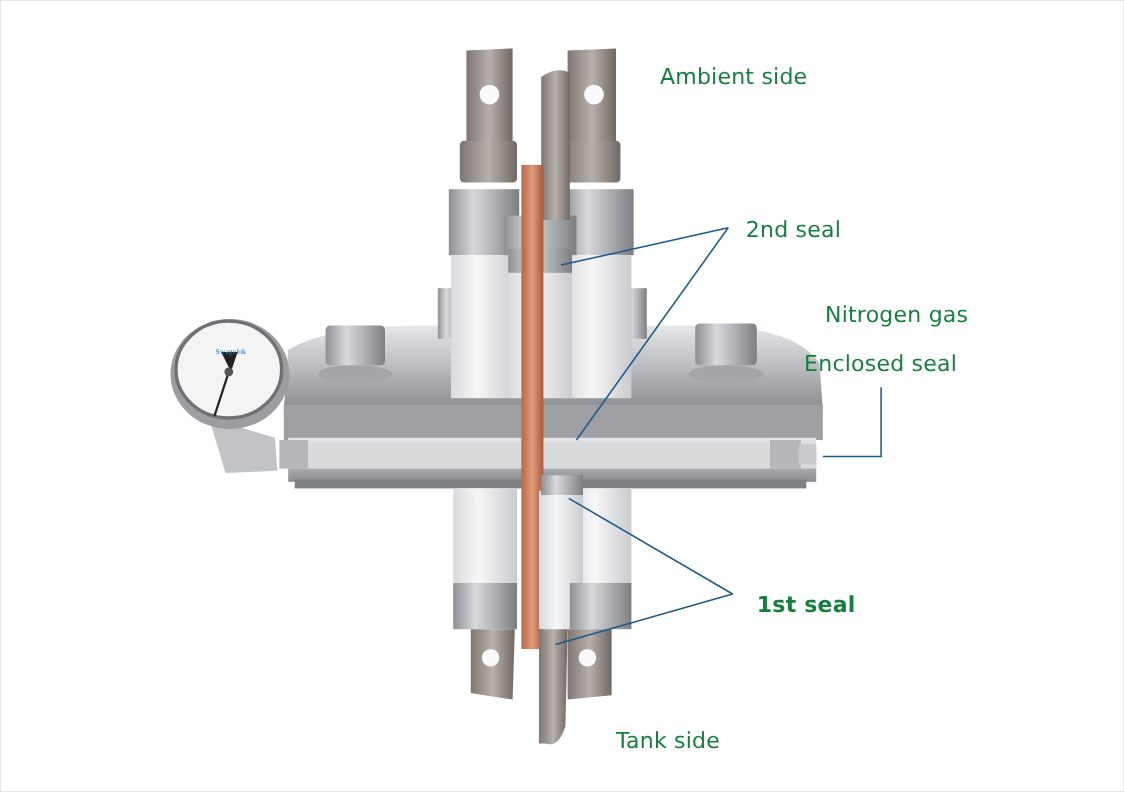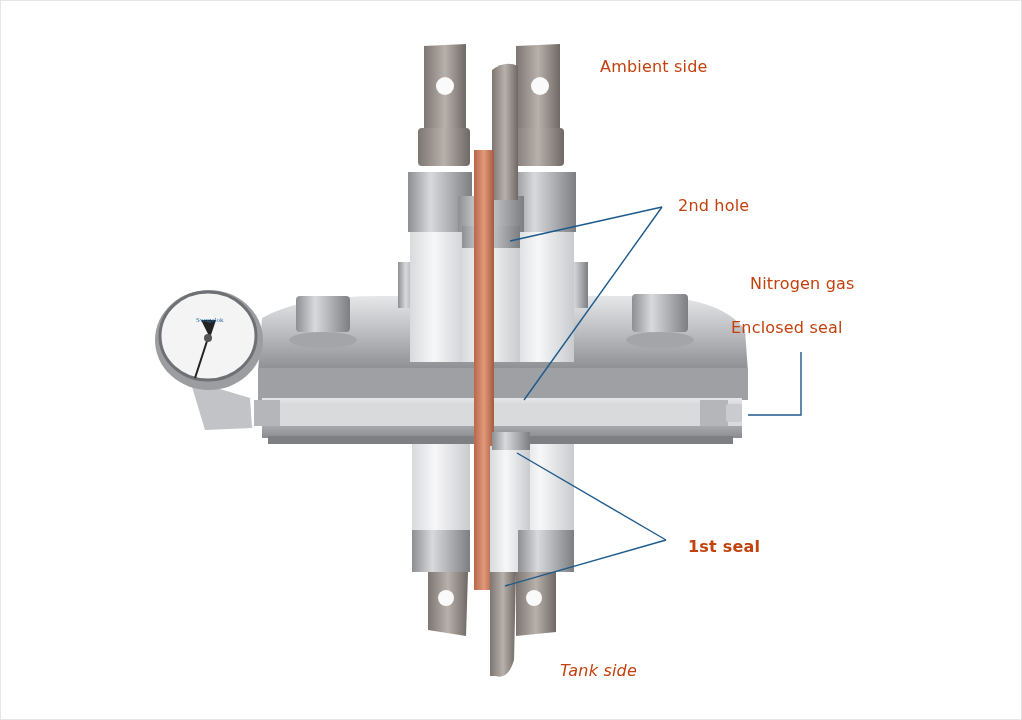--- a/index.html
+++ b/index.html
@@ -1,19 +1,19 @@
 <!DOCTYPE html>
 <html><head>
 <meta charset="utf-8">
 <style>
   html,body{margin:0;padding:0;background:#ffffff;}
   body{width:1022px;height:720px;overflow:hidden;position:relative;font-family:"DejaVu Sans","Liberation Sans",sans-serif;}
   .frame{position:absolute;left:0;top:0;width:1020px;height:718px;border:1px solid #e6e6e6;background:#fff;}
   .illustration{position:absolute;left:0;top:0;width:1022px;height:720px;}
-  .label{position:absolute;color:#c2410c;font-size:16px;letter-spacing:0.2px;white-space:nowrap;line-height:1;}
+  .label{position:absolute;color:#15803d;font-size:20px;letter-spacing:0.2px;white-space:nowrap;line-height:1;}
   .leaders{position:absolute;left:0;top:0;width:1022px;height:720px;pointer-events:none;}
 </style>
 </head>
 <body>
 
 <div class="frame"></div>
 
 <svg class="illustration" viewBox="0 0 1022 720" xmlns="http://www.w3.org/2000/svg">
   <defs>
     <linearGradient id="steel" x1="0" x2="1" y1="0" y2="0">
@@ -119,17 +119,17 @@
   <g stroke="#1d5a8c" stroke-width="1.4" fill="none">
     <line x1="662" y1="207" x2="510" y2="241"></line>
     <line x1="662" y1="207" x2="524" y2="400"></line>
     <polyline points="801,352 801,415 748,415"></polyline>
     <line x1="666" y1="540" x2="517" y2="453"></line>
     <line x1="666" y1="540" x2="505" y2="586"></line>
   </g>
 </svg>
 
 <div class="label" style="left:600px;top:59px;">Ambient side</div>
-<div class="label" style="left:678px;top:198px;">2nd hole</div>
+<div class="label" style="left:678px;top:198px;">2nd seal</div>
 <div class="label" style="left:750px;top:276px;">Nitrogen gas</div>
 <div class="label" style="left:731px;top:320px;">Enclosed seal</div>
 <div class="label" style="left:688px;top:539px;font-weight:bold;">1st seal</div>
-<div class="label" style="left:560px;top:663px;font-style:italic;">Tank side</div>
+<div class="label" style="left:560px;top:663px;">Tank side</div>
 
 </body></html>

